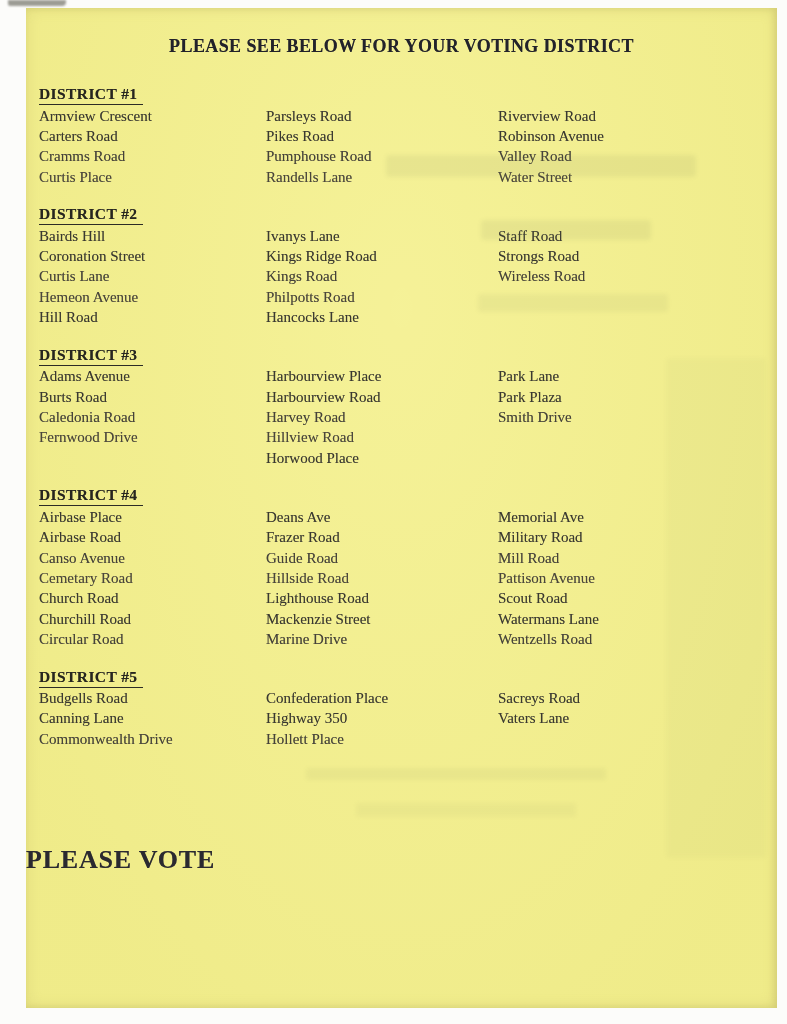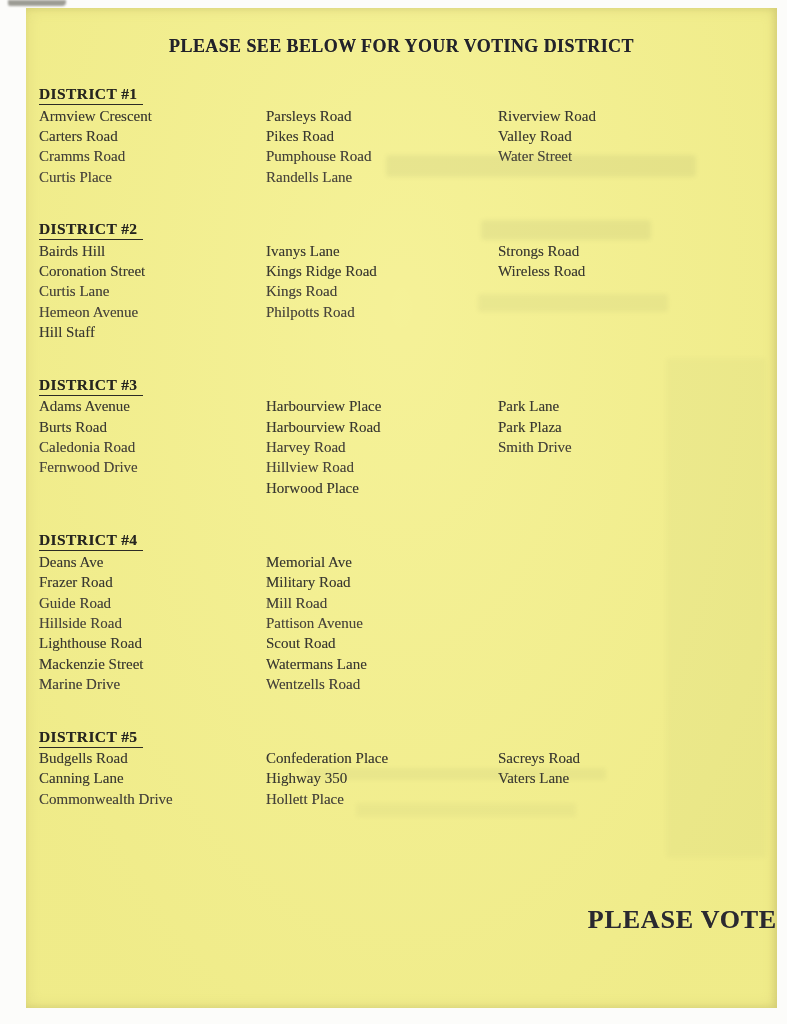--- a/index.html
+++ b/index.html
@@ -48,21 +48,21 @@
     font-weight: bold;
     letter-spacing: 0.4px;
     color: #22222a;
     text-shadow: 0 0 0.5px rgba(40,40,50,0.55);
   }
   .districts {
     padding-left: 13px;
     padding-right: 4px;
   }
   .district {
-    margin-top: 31px;
+    margin-top: 16px;
   }
   .district:first-child {
     margin-top: 26px;
   }
   .district-heading {
     margin: 0 0 0.5px 0;
     display: inline-block;
     font-size: 15.5px;
     font-weight: bold;
     line-height: 21px;
@@ -80,21 +80,21 @@
     font-size: 15px;
     line-height: 20.4px;
     color: #3a3931;
     text-shadow: 0 0 0.6px rgba(70,68,55,0.45);
     white-space: nowrap;
   }
   .street:nth-child(4n+3) { color: #45423a; }
   .street:nth-child(5n+4) { color: #4a463c; }
   .vote {
     margin-top: 96px;
-    text-align: right;
+    text-align: left;
     font-size: 26px;
     font-weight: bold;
     letter-spacing: 0.8px;
     color: #2a2930;
     text-shadow: 0 0 0.6px rgba(45,45,55,0.5);
   }
   
   .ghost {
     position: absolute;
     filter: blur(2.2px);
@@ -126,39 +126,42 @@
               <div class="street">Curtis Place</div>
             </div>
             <div class="col">
               <div class="street">Parsleys Road</div>
               <div class="street">Pikes Road</div>
               <div class="street">Pumphouse Road</div>
               <div class="street">Randells Lane</div>
             </div>
             <div class="col">
               <div class="street">Riverview Road</div>
+              <div class="street">Robinson Avenue</div>
               <div class="street">Valley Road</div>
               <div class="street">Water Street</div>
             </div>
           </div></section>
         <section class="district"><h2 class="district-heading">DISTRICT #2</h2><div class="cols">
             <div class="col">
               <div class="street">Bairds Hill</div>
               <div class="street">Coronation Street</div>
               <div class="street">Curtis Lane</div>
               <div class="street">Hemeon Avenue</div>
-              <div class="street">Hill Staff</div>
+              <div class="street">Hill Road</div>
             </div>
             <div class="col">
               <div class="street">Ivanys Lane</div>
               <div class="street">Kings Ridge Road</div>
               <div class="street">Kings Road</div>
               <div class="street">Philpotts Road</div>
-            </div>
-            <div class="col">
+              <div class="street">Hancocks Lane</div>
+            </div>
+            <div class="col">
+              <div class="street">Staff Road</div>
               <div class="street">Strongs Road</div>
               <div class="street">Wireless Road</div>
             </div>
           </div></section>
         <section class="district"><h2 class="district-heading">DISTRICT #3</h2><div class="cols">
             <div class="col">
               <div class="street">Adams Avenue</div>
               <div class="street">Burts Road</div>
               <div class="street">Caledonia Road</div>
               <div class="street">Fernwood Drive</div>
@@ -170,20 +173,29 @@
               <div class="street">Hillview Road</div>
               <div class="street">Horwood Place</div>
             </div>
             <div class="col">
               <div class="street">Park Lane</div>
               <div class="street">Park Plaza</div>
               <div class="street">Smith Drive</div>
             </div>
           </div></section>
         <section class="district"><h2 class="district-heading">DISTRICT #4</h2><div class="cols">
+            <div class="col">
+              <div class="street">Airbase Place</div>
+              <div class="street">Airbase Road</div>
+              <div class="street">Canso Avenue</div>
+              <div class="street">Cemetary Road</div>
+              <div class="street">Church Road</div>
+              <div class="street">Churchill Road</div>
+              <div class="street">Circular Road</div>
+            </div>
             <div class="col">
               <div class="street">Deans Ave</div>
               <div class="street">Frazer Road</div>
               <div class="street">Guide Road</div>
               <div class="street">Hillside Road</div>
               <div class="street">Lighthouse Road</div>
               <div class="street">Mackenzie Street</div>
               <div class="street">Marine Drive</div>
             </div>
             <div class="col">

